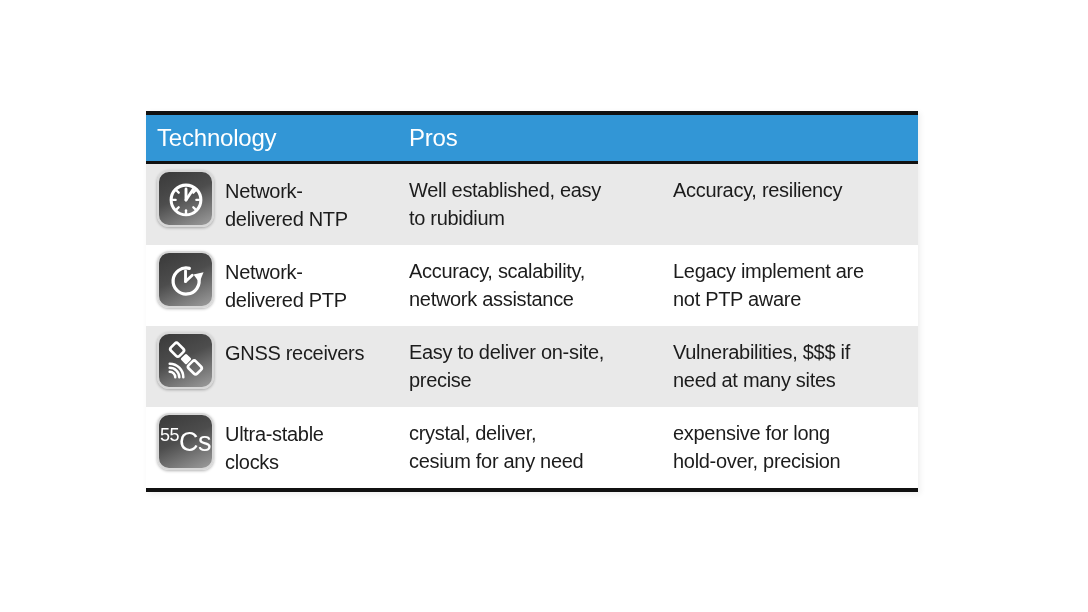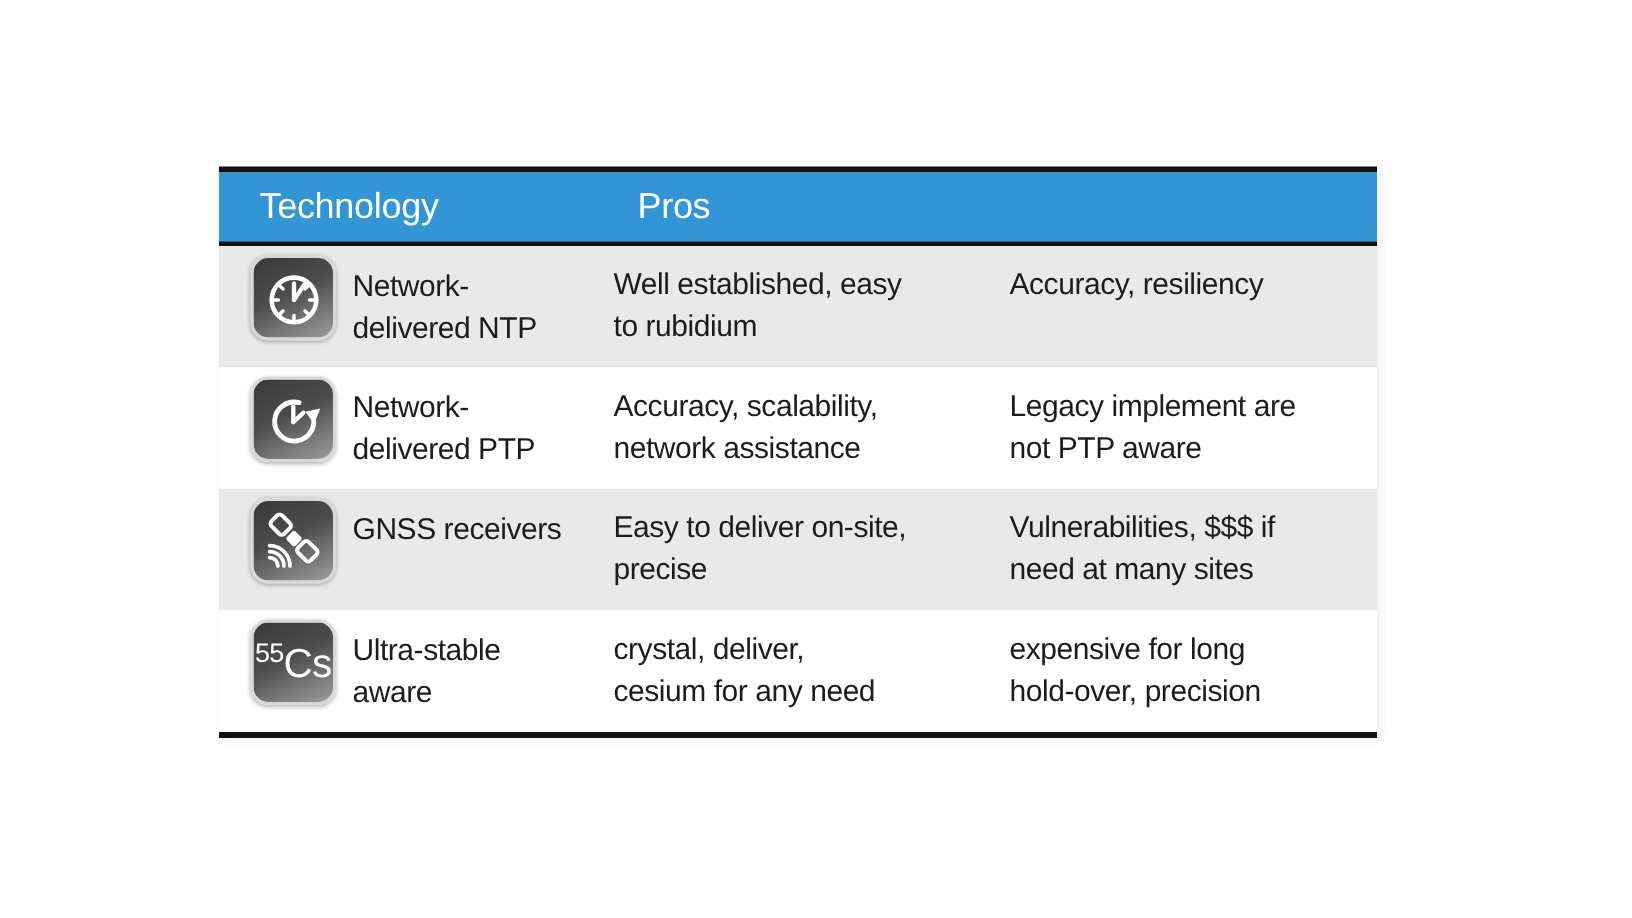--- a/index.html
+++ b/index.html
@@ -14,21 +14,20 @@
     position:absolute;left:146px;top:111px;width:772px;
     border-top:4px solid var(--border-black,#111);
     border-bottom:4px solid var(--border-black,#111);
     box-shadow:2px 2px 6px rgba(0,0,0,0.07);
   }
   .hdr-row{
     display:grid;grid-template-columns:252px 264px 256px;
     height:46px;align-items:center;
     background:var(--accent-blue,#3296D6);
     border-bottom:3px solid var(--border-black,#111);
-    padding-left:16px;
   }
   .hdr-cell{
     color:var(--header-text,#fff);
     font-size:24px;letter-spacing:-0.2px;
     padding-left:11px;
   }
   .t-row{
     display:grid;grid-template-columns:252px 264px 256px;
     height:81px;overflow:hidden;
   }
@@ -36,21 +35,20 @@
   .t-row.white{background:var(--row-white,#fff);}
   .cell{
     padding:12px 12px 0 11px;
     font-size:20px;line-height:28px;letter-spacing:-0.3px;
     color:var(--body-text,#1C1C1C);
     white-space:pre-line;
   }
   .tech-cell{
     display:flex;gap:11px;align-items:flex-start;
     padding:6px 4px 0 11px;
-    margin-left:10px;
   }
   .tech-label{padding-top:7px;white-space:pre-line;}
   .icon-tile{
     flex:0 0 auto;
     width:57px;height:57px;box-sizing:border-box;
     border-radius:12px;
     border:2px solid #d8d8d8;
     background:linear-gradient(155deg,#393939 0%,#4d4d4d 45%,#9d9d9d 100%);
     box-shadow:0 1px 3px rgba(0,0,0,0.3);
     display:flex;align-items:center;justify-content:center;
@@ -135,21 +133,21 @@
       <div class="cell">Vulnerabilities, $$$ if
 need at many sites</div>
     </div>
 
     <div class="t-row white">
       <div class="cell tech-cell">
         <span class="icon-tile">
           <span class="cs"><sup>55</sup><span>Cs</span></span>
         </span>
         <span class="tech-label">Ultra-stable
-aware</span>
+clocks</span>
       </div>
       <div class="cell">crystal, deliver,
 cesium for any need</div>
       <div class="cell">expensive for long
 hold-over, precision</div>
     </div>
 
   </div>
 </div>
 

